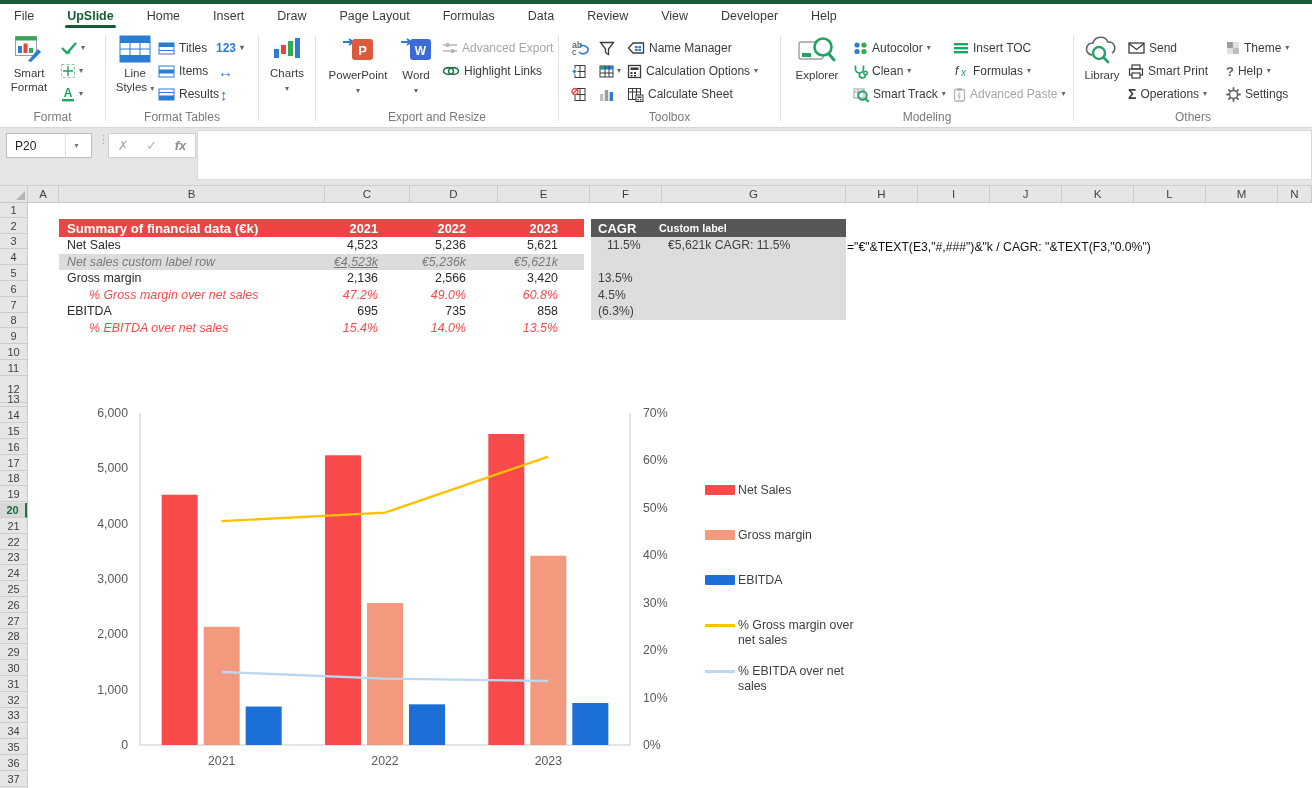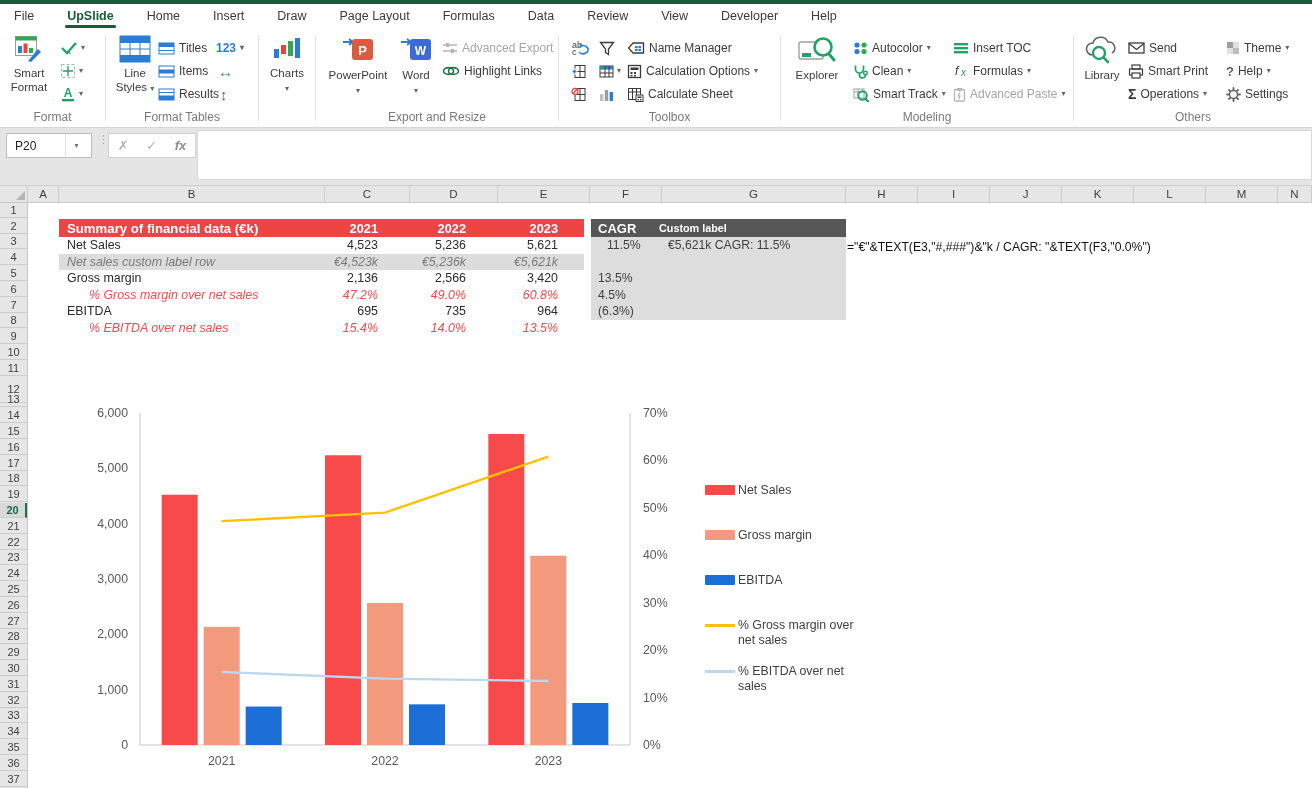--- a/index.html
+++ b/index.html
@@ -601,41 +601,41 @@
     </div>
     <div id="tbl-rows">
         <div class="trow" style="height: 16.5px;">
           <div class="lbl">Net Sales</div>
           <div class="val" style="width: 85px; padding-right: 26px;">4,523</div>
           <div class="val" style="width: 88px; padding-right: 26px;">5,236</div>
           <div class="val" style="width: 92px; padding-right: 26px;">5,621</div>
         </div>
         <div class="trow custom" style="height: 16.5px;">
           <div class="lbl">Net sales custom label row</div>
-          <div class="val" style="width: 85px; padding-right: 26px;">€4,523k</div>
+          <div class="val" style="width: 85px; padding-right: 26px; text-decoration: underline;">€4,523k</div>
           <div class="val" style="width: 88px; padding-right: 26px;">€5,236k</div>
           <div class="val" style="width: 92px; padding-right: 26px;">€5,621k</div>
         </div>
         <div class="trow" style="height: 16.5px;">
           <div class="lbl">Gross margin</div>
           <div class="val" style="width: 85px; padding-right: 26px;">2,136</div>
           <div class="val" style="width: 88px; padding-right: 26px;">2,566</div>
           <div class="val" style="width: 92px; padding-right: 26px;">3,420</div>
         </div>
         <div class="trow pct" style="height: 16.5px;">
           <div class="lbl">% Gross margin over net sales</div>
           <div class="val" style="width: 85px; padding-right: 26px;">47.2%</div>
           <div class="val" style="width: 88px; padding-right: 26px;">49.0%</div>
           <div class="val" style="width: 92px; padding-right: 26px;">60.8%</div>
         </div>
         <div class="trow" style="height: 16.5px;">
           <div class="lbl">EBITDA</div>
           <div class="val" style="width: 85px; padding-right: 26px;">695</div>
           <div class="val" style="width: 88px; padding-right: 26px;">735</div>
-          <div class="val" style="width: 92px; padding-right: 26px;">964</div>
+          <div class="val" style="width: 92px; padding-right: 26px;">858</div>
         </div>
         <div class="trow pct" style="height: 16.5px;">
           <div class="lbl">% EBITDA over net sales</div>
           <div class="val" style="width: 85px; padding-right: 26px;">15.4%</div>
           <div class="val" style="width: 88px; padding-right: 26px;">14.0%</div>
           <div class="val" style="width: 92px; padding-right: 26px;">13.5%</div>
         </div>
       </div>
   </div>
   <div class="xl-abs" style="left:591px;top:219px;width:255px;">

